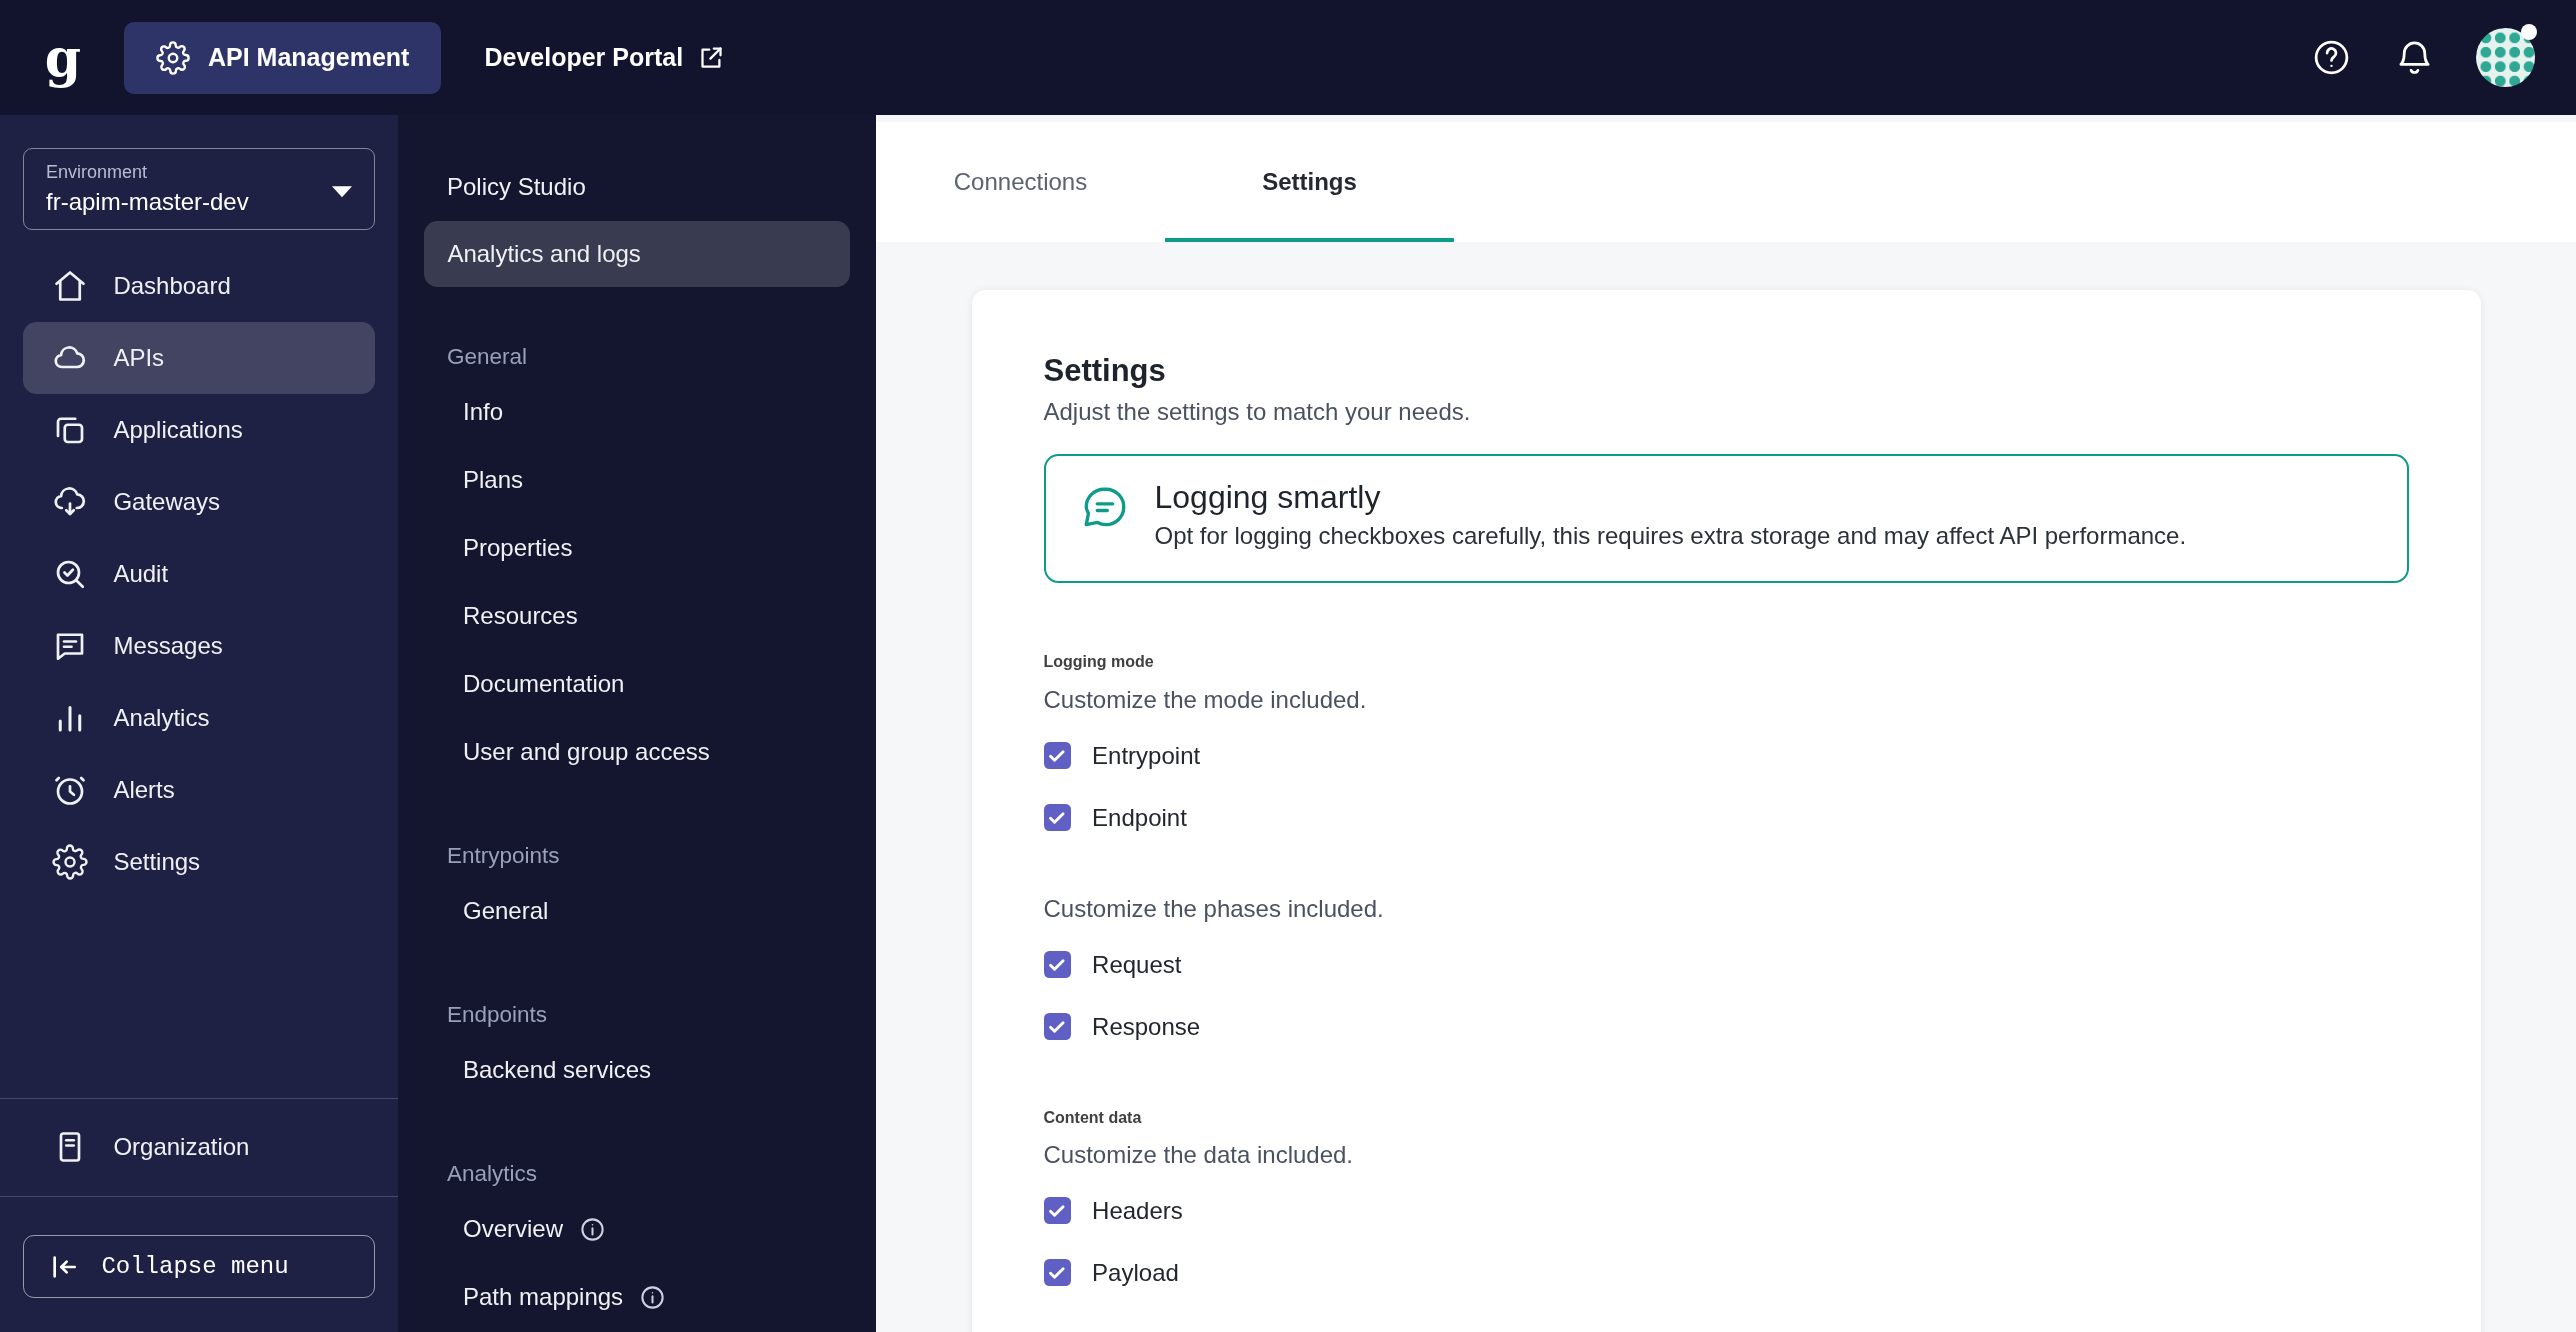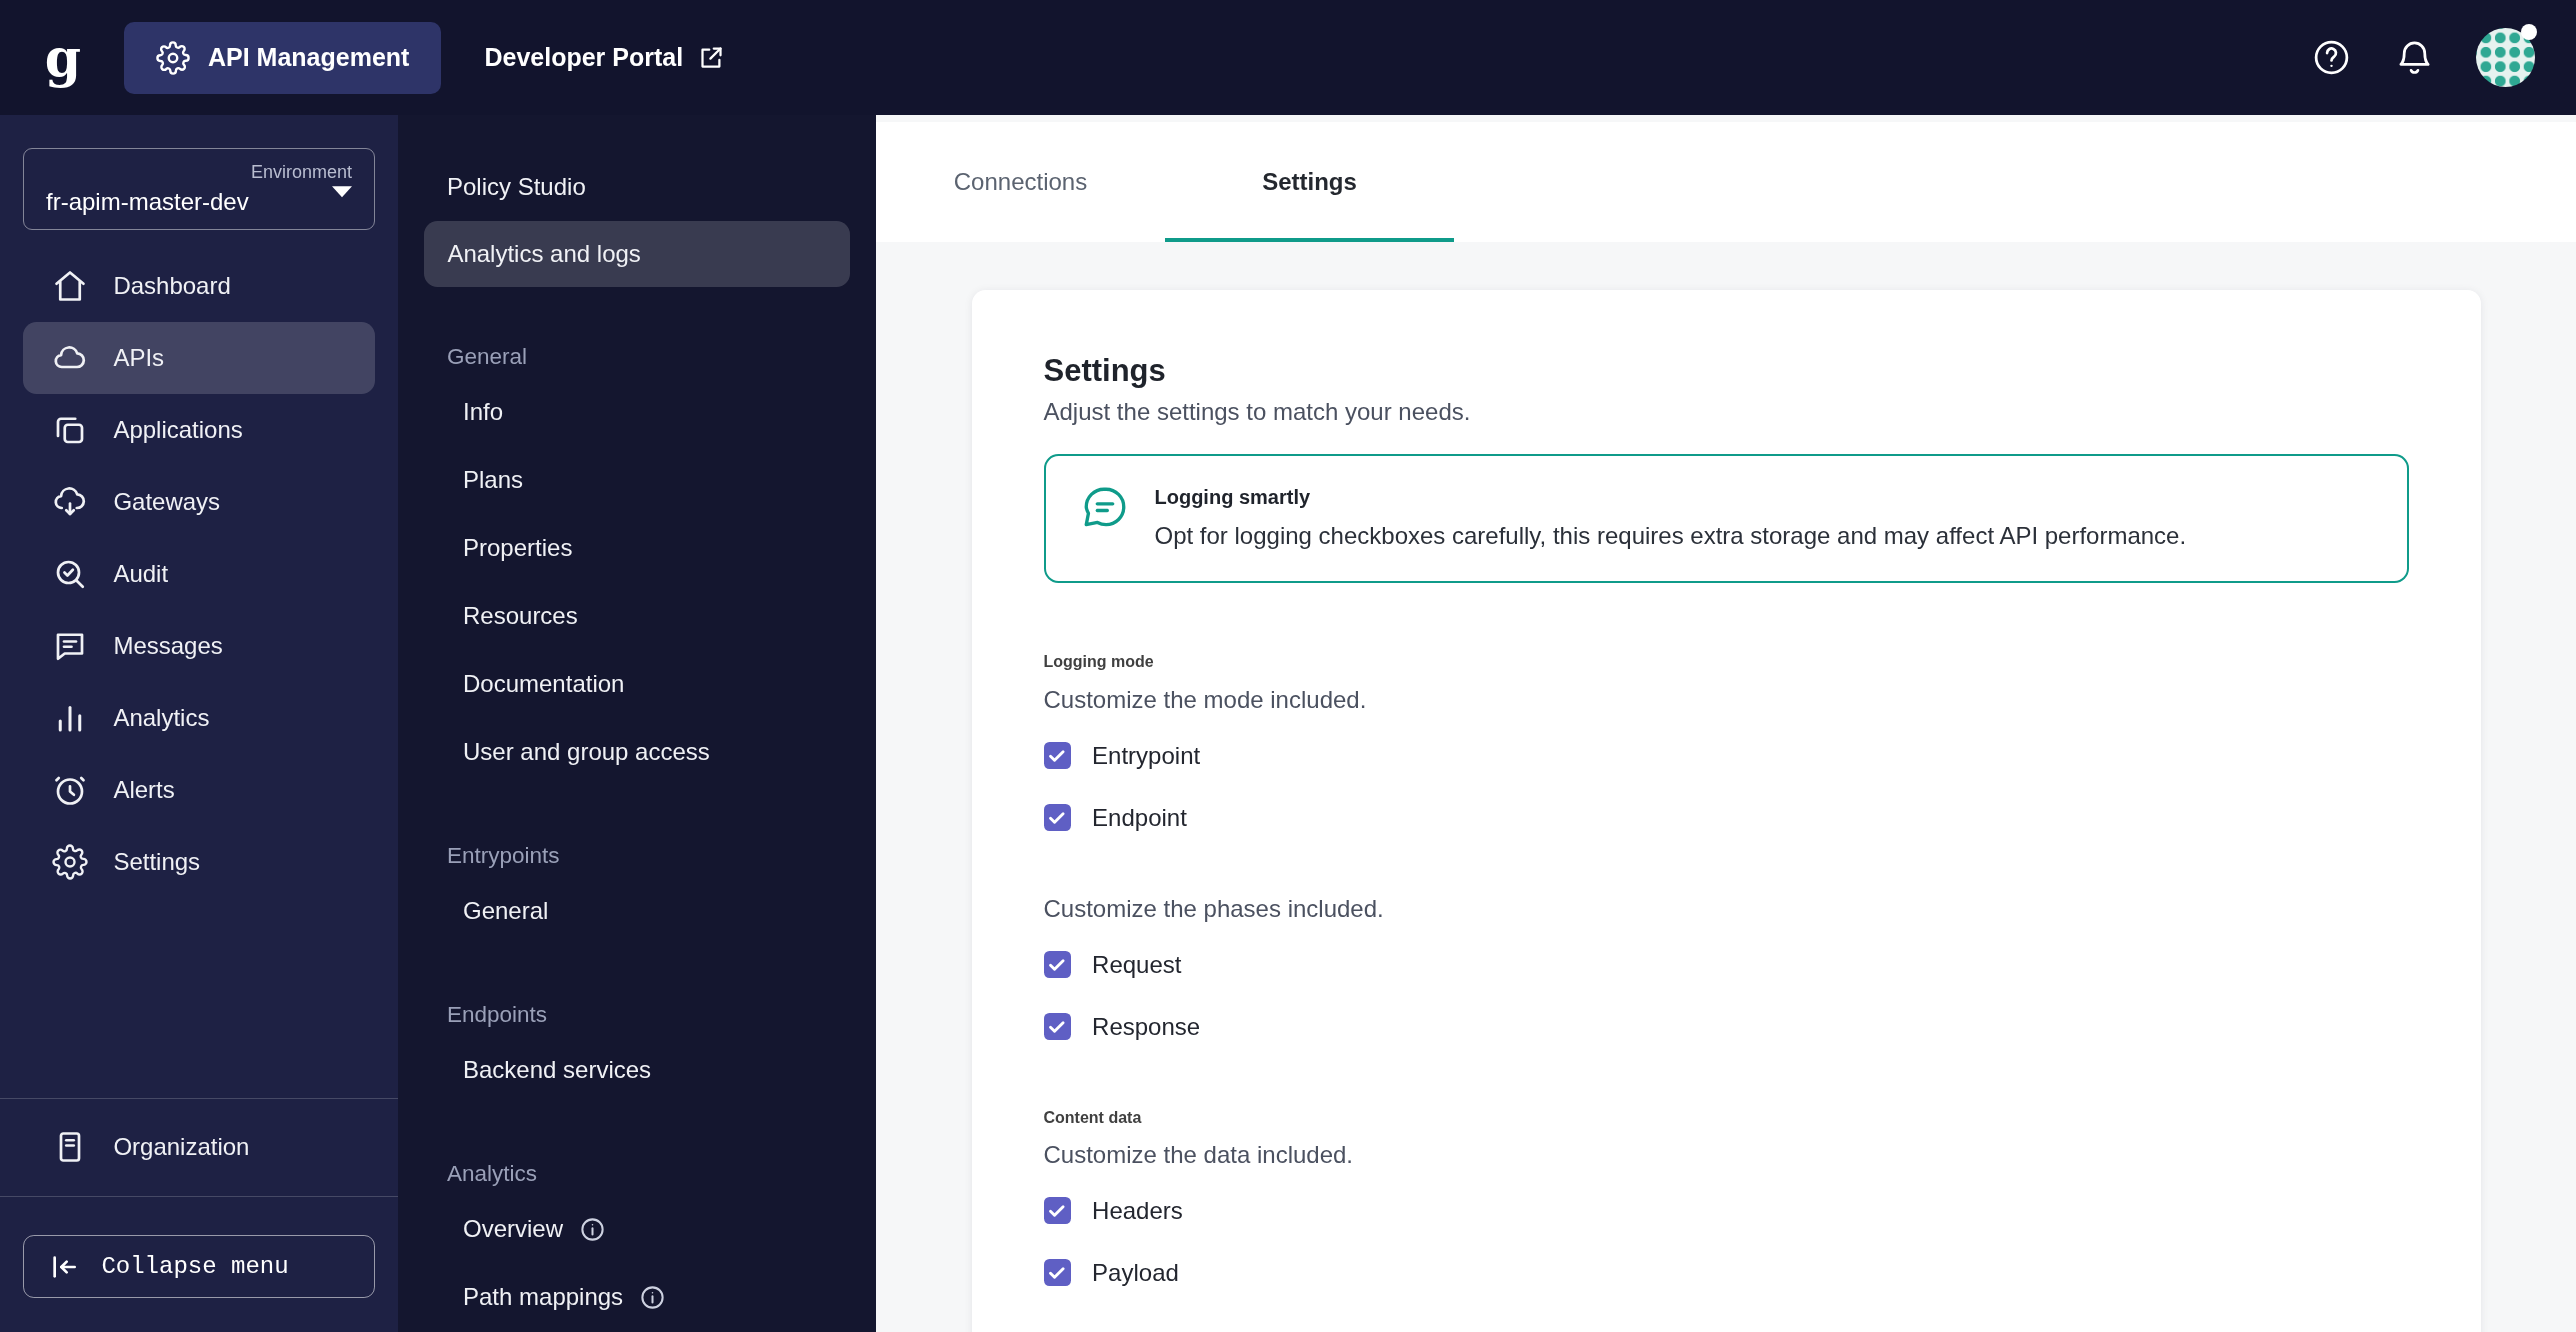--- a/index.html
+++ b/index.html
@@ -31,21 +31,21 @@
   .icon-btn svg{width:41px;height:41px;}
   .avatar{position:relative;width:59px;height:59px;border-radius:50%;background-color:#e6f2ef;background-image:radial-gradient(circle,#2fa893 5px,transparent 5.8px);background-size:14.4px 14.4px;background-position:2.7px 2.7px;cursor:pointer;}
   .avatar-badge{position:absolute;top:-3.6px;right:-1.8px;width:16px;height:16px;border-radius:50%;background:#fff;}
 
   
   .body{flex:1;display:flex;min-height:0;}
 
   
   .sidebar-env{width:398px;flex:0 0 398px;background:var(--sidebar1-bg);display:flex;flex-direction:column;color:#f0f1f5;}
   .env-select{margin:33px 23.4px 0;border:1.8px solid rgba(255,255,255,0.45);border-radius:9px;padding:12.6px 21.6px;position:relative;cursor:pointer;}
-  .env-label{font-size:18px;color:#b9bdd0;text-align:right;}
+  .env-label{font-size:18px;color:#b9bdd0;}
   .env-value{font-size:24px;color:#fff;margin-top:5.4px;}
   .env-caret{position:absolute;right:21.6px;top:50%;transform:translateY(-25%);width:0;height:0;border-left:10px solid transparent;border-right:10px solid transparent;border-top:11.7px solid #fff;}
   .nav-list{margin-top:20px;}
   .nav-item{height:72px;margin:0 23.4px;padding:0 29px;border-radius:13.5px;display:flex;align-items:center;gap:25px;font-size:24px;cursor:pointer;}
   .nav-item.selected{background:var(--highlight);}
   .nav-item svg{width:36px;height:36px;flex:0 0 36px;}
   .sidebar-bottom{margin-top:auto;}
   .org-block{border-top:1.8px solid rgba(255,255,255,0.18);padding:12.6px 0;}
   .collapse-block{border-top:1.8px solid rgba(255,255,255,0.18);padding:38px 23.4px 34px;}
   .collapse-btn{width:100%;height:63px;border:1.8px solid rgba(255,255,255,0.55);border-radius:10.8px;background:none;color:#fff;font-size:24px;font-family:Liberation Mono, monospace;display:flex;align-items:center;gap:21.6px;padding:0 23.4px;cursor:pointer;}
@@ -66,21 +66,21 @@
   .tab.active{color:#24282f;font-weight:600;}
   .tab.active::after{content:"";position:absolute;left:0;right:0;bottom:0;height:4.5px;background:var(--teal);}
   .page{flex:1;overflow:hidden;}
   .card{width:1509px;margin:48px auto 0;background:#fff;border-radius:13.5px;box-shadow:0 1.8px 9px rgba(25,30,45,0.08);padding:63px 72px 72px;}
   .card-title{font-size:31px;font-weight:700;line-height:36px;color:#1f232b;}
   .card-subtitle{margin-top:7.2px;font-size:24px;line-height:31px;color:var(--text-muted);}
 
   .banner{margin-top:27px;border:2.7px solid var(--teal);border-radius:14.4px;padding:25px 34px;display:flex;align-items:flex-start;gap:25px;min-height:129px;}
   .banner-icon{width:50px;height:50px;color:var(--teal);flex:0 0 50px;margin-top:1.8px;}
   .banner-icon svg{width:50px;height:50px;}
-  .banner-title{font-size:20px;font-weight:700;line-height:32px;color:#1f232b;}
+  .banner-title{font-size:32px;font-weight:400;line-height:32px;color:#1f232b;}
   .banner-text{margin-top:7.2px;font-size:24px;line-height:32px;color:#2b3039;}
 
   .settings-group{margin-top:61px;}
   .settings-group.first{margin-top:63px;}
   .grp-title{font-size:16px;font-weight:700;line-height:32px;color:#404040;}
   .grp-sub{margin-top:5.4px;font-size:24px;line-height:31px;color:var(--text-muted);}
   .opt-row{display:flex;align-items:center;gap:21.6px;margin-top:34px;}
   .opt-row.first{margin-top:27px;}
   .checkbox{width:27px;height:27px;border-radius:5.4px;background:var(--purple);display:flex;align-items:center;justify-content:center;cursor:pointer;flex:0 0 27px;}
   .checkbox svg{width:21.6px;height:21.6px;}

